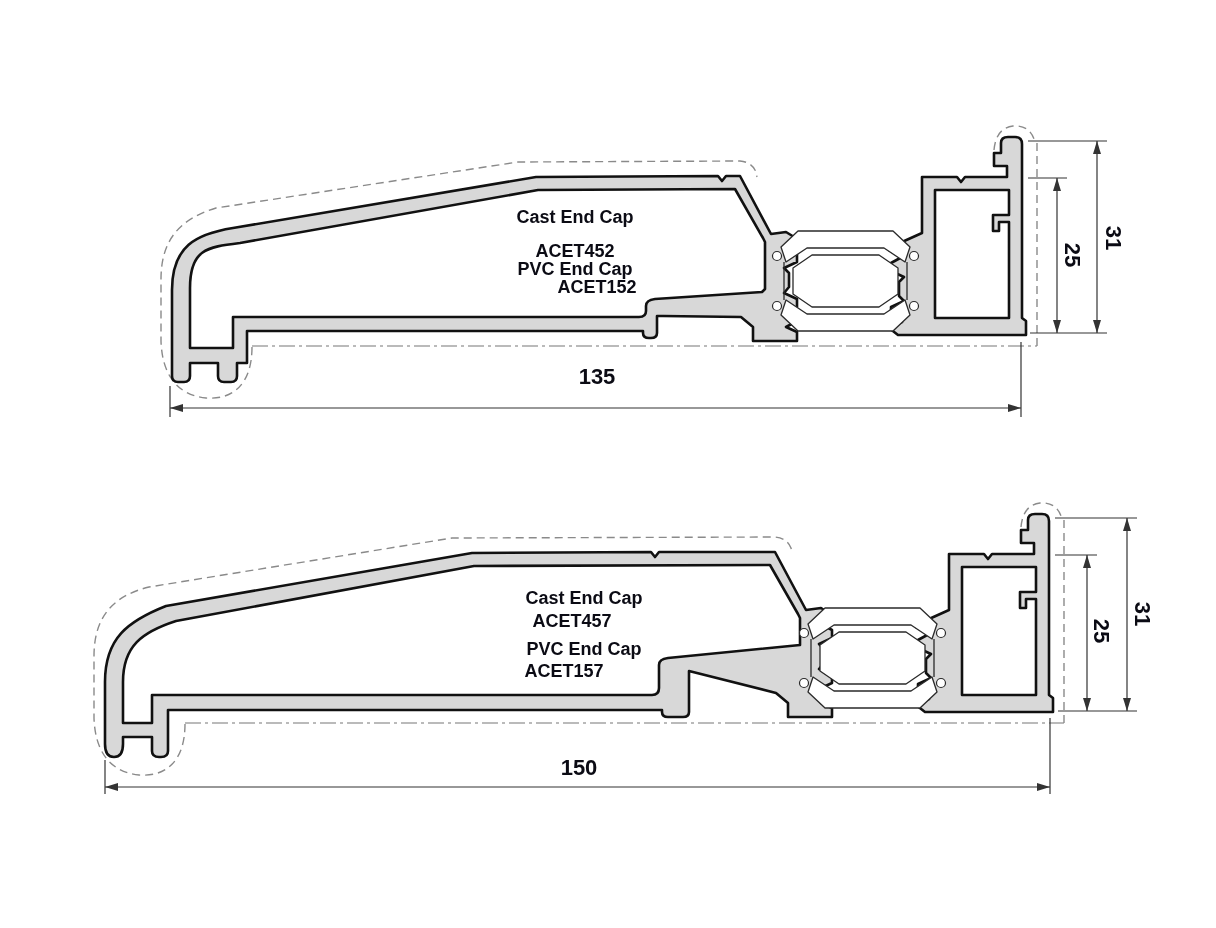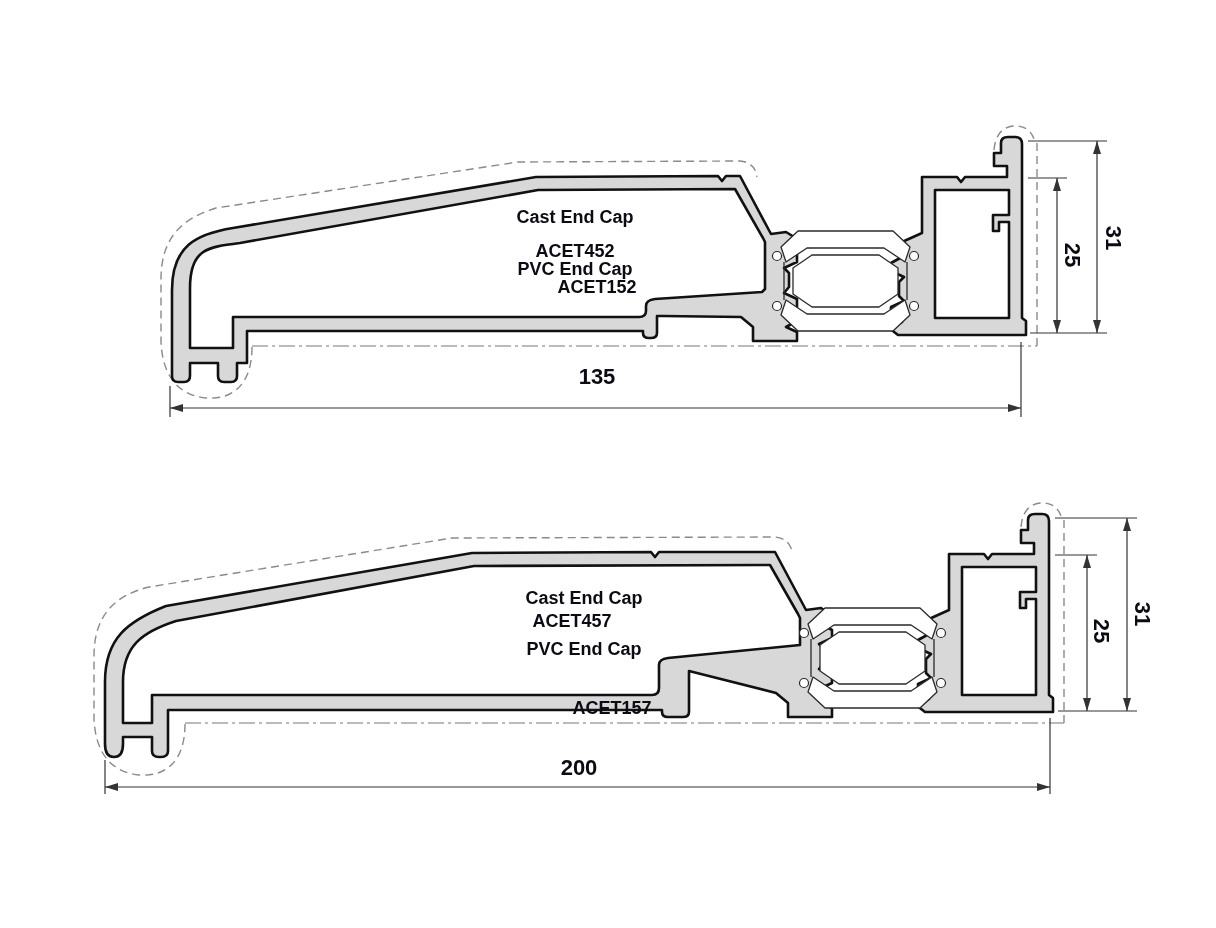--- a/index.html
+++ b/index.html
@@ -167,16 +167,16 @@
 <div class="lbl cap" style="left:575px;top:251px;">ACET452</div>
 <div class="lbl cap" style="left:575px;top:269px;">PVC End Cap</div>
 <div class="lbl cap" style="left:575px;top:287px;margin-left:22px;">ACET152</div>
 <div class="lbl dim" style="left:597px;top:377px;">135</div>
 <div class="lbl dim dim-v" style="left:1072px;top:255px;">25</div>
 <div class="lbl dim dim-v" style="left:1113px;top:238px;">31</div>
 
 <div class="lbl cap" style="left:584px;top:598px;">Cast End Cap</div>
 <div class="lbl cap" style="left:572px;top:621px;">ACET457</div>
 <div class="lbl cap" style="left:584px;top:649px;">PVC End Cap</div>
-<div class="lbl cap" style="left:612px;top:671px;margin-top:37px;">ACET157</div>
-<div class="lbl dim" style="left:579px;top:768px;">200</div>
+<div class="lbl cap" style="left:564px;top:671px;">ACET157</div>
+<div class="lbl dim" style="left:579px;top:768px;">150</div>
 <div class="lbl dim dim-v" style="left:1101px;top:631px;">25</div>
 <div class="lbl dim dim-v" style="left:1142px;top:614px;">31</div>
 
 </body></html>

